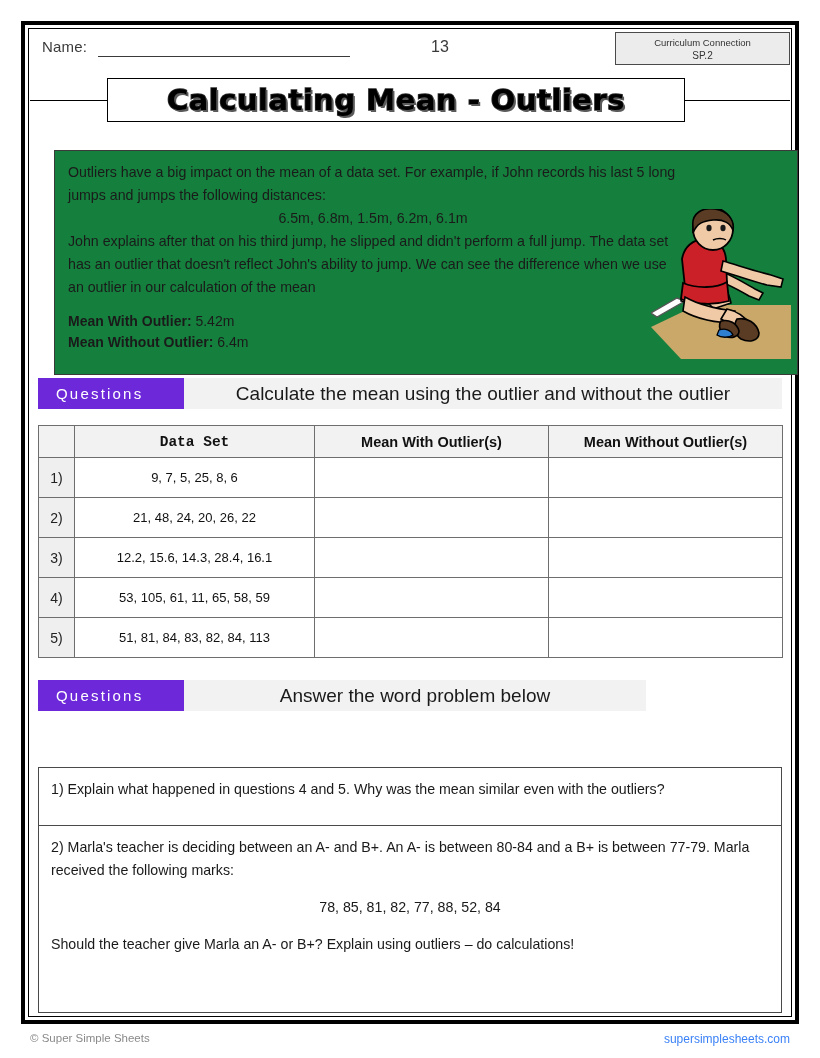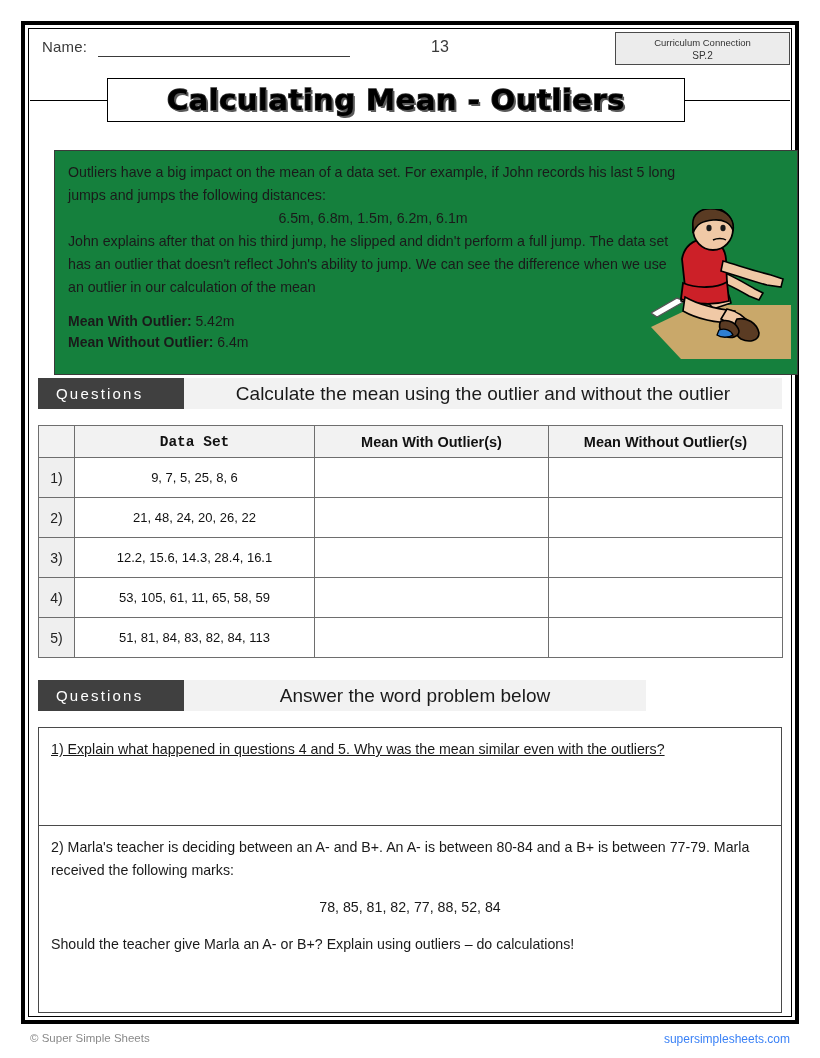--- a/index.html
+++ b/index.html
@@ -174,21 +174,21 @@
 
   
   .qbar {
     position: absolute;
     height: 31px;
     display: flex;
     align-items: stretch;
   }
   .qbar-label {
     width: 146px;
-    background: #404040;
+    background: #6d28d9;
     color: #ffffff;
     font-size: 15px;
     letter-spacing: 2.2px;
     display: flex;
     align-items: center;
     padding-left: 18px;
     box-sizing: border-box;
   }
   .qbar-desc {
     flex: 1;
@@ -397,21 +397,21 @@
       <td class="cell-blank"></td>
     </tr>
   </tbody>
 </table>
 
 <div class="qbar" style="left:38px; top:680px; width:608px;">
   <div class="qbar-label">Questions</div>
   <div class="qbar-desc">Answer the word problem below</div>
 </div>
 
-<div class="answer-box" style="top:727px; height:100px;text-decoration:underline;">
+<div class="answer-box" style="top:767px; height:100px;">
   <div class="answer-text">
     <p>1) Explain what happened in questions 4 and 5. Why was the mean similar even with the outliers?</p>
   </div>
 </div>
 
 <div class="answer-box" style="top:825px; height:188px;">
   <div class="answer-text">
     <p>2) Marla's teacher is deciding between an A- and B+. An A- is between 80-84 and a B+ is between 77-79. Marla received the following marks:</p>
     <p class="answer-center">78, 85, 81, 82, 77, 88, 52, 84</p>
     <p>Should the teacher give Marla an A- or B+? Explain using outliers – do calculations!</p>

